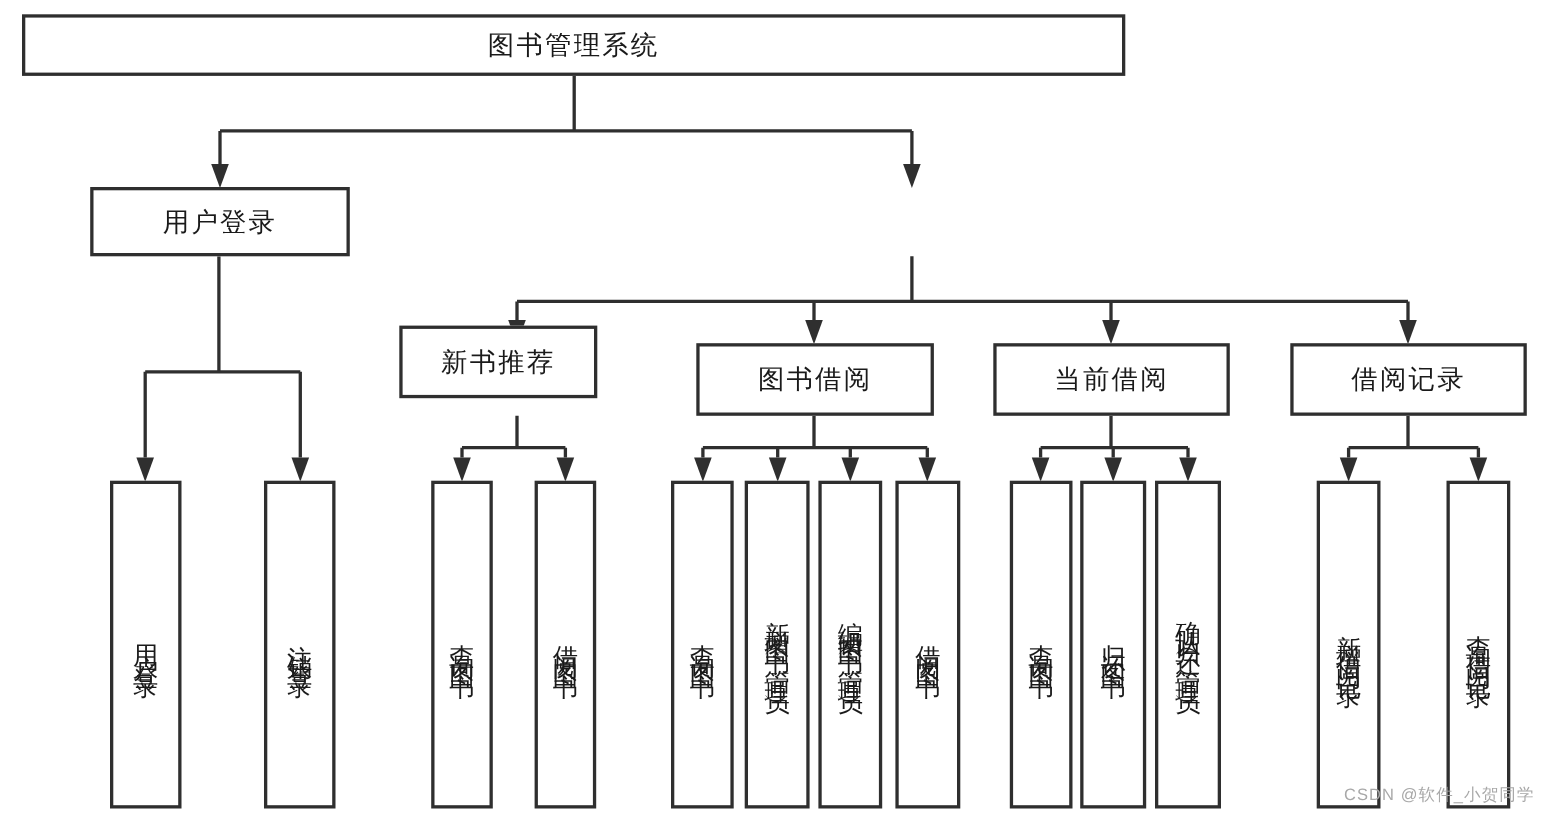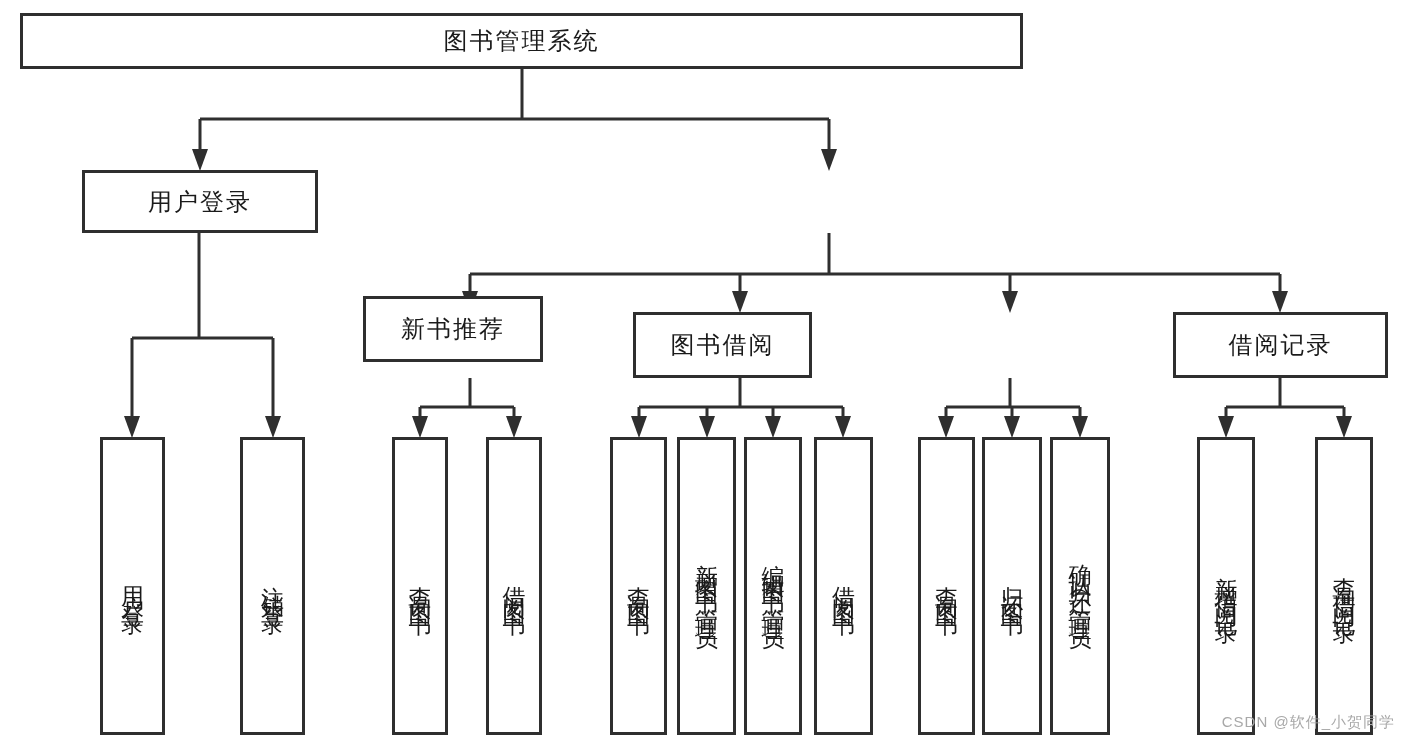--- a/index.html
+++ b/index.html
@@ -30,21 +30,21 @@
     text-orientation:mixed;
     line-height:1;
   }
   
   .n-root {left:20px;  top:13px;  width:1003px; height:56px;}
   
   .n-l2a  {left:82px;  top:170px; width:236px;  height:63px;}
   .n-l2b  {left:710px; top:170px; width:238px;  height:63px;}
   
   .n-l3a  {left:363px; top:296px; width:180px;  height:66px;}
-  .n-l3b  {left:633px; top:312px; width:179px;  height:66px;}
+  .n-l3b  {left:633px; top:312px; width:216px;  height:66px;}
   .n-l3c  {left:903px; top:312px; width:215px;  height:66px;}
   .n-l3d  {left:1173px;top:312px; width:215px;  height:66px;}
   
   .leaf   {top:437px;  height:298px;}
   .n-a1{left:100px;width:65px;}  .n-a2{left:240px;width:65px;}
   .n-b1{left:392px;width:56px;}  .n-b2{left:486px;width:56px;}
   .n-c1{left:610px;width:57px;}  .n-c2{left:677px;width:59px;}
   .n-c3{left:744px;width:58px;}  .n-c4{left:814px;width:59px;}
   .n-d1{left:918px;width:57px;}  .n-d2{left:982px;width:60px;}
   .n-d3{left:1050px;width:60px;}
@@ -104,20 +104,21 @@
       <polygon points="1336,416 1352,416 1344,438"></polygon>
     </g>
   </svg>
 
   <div class="box hbox n-root">图书管理系统</div>
 
   <div class="box hbox n-l2a">用户登录</div>
 
   <div class="box hbox n-l3a">新书推荐</div>
   <div class="box hbox n-l3b">图书借阅</div>
+  <div class="box hbox n-l3c">当前借阅</div>
   <div class="box hbox n-l3d">借阅记录</div>
 
   <div class="box vbox leaf n-a1">用户登录</div>
   <div class="box vbox leaf n-a2">注销登录</div>
 
   <div class="box vbox leaf n-b1">查询图书</div>
   <div class="box vbox leaf n-b2">借阅图书</div>
 
   <div class="box vbox leaf n-c1">查询图书</div>
   <div class="box vbox leaf n-c2">新增图书（管理员）</div>

